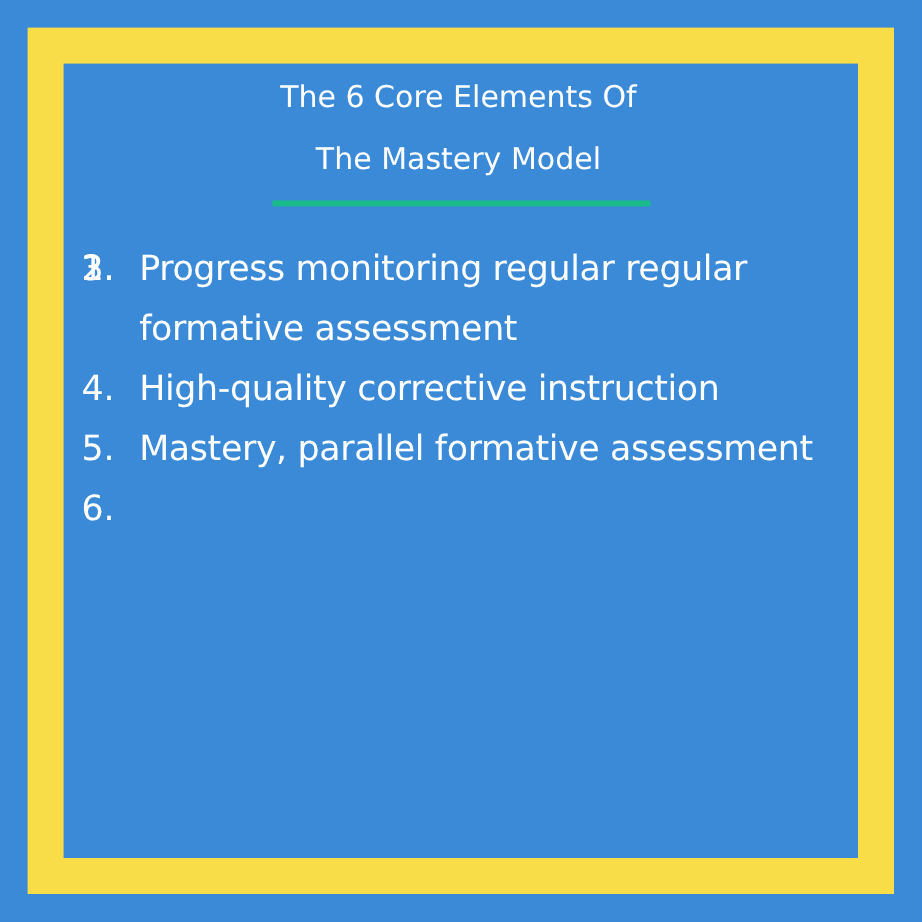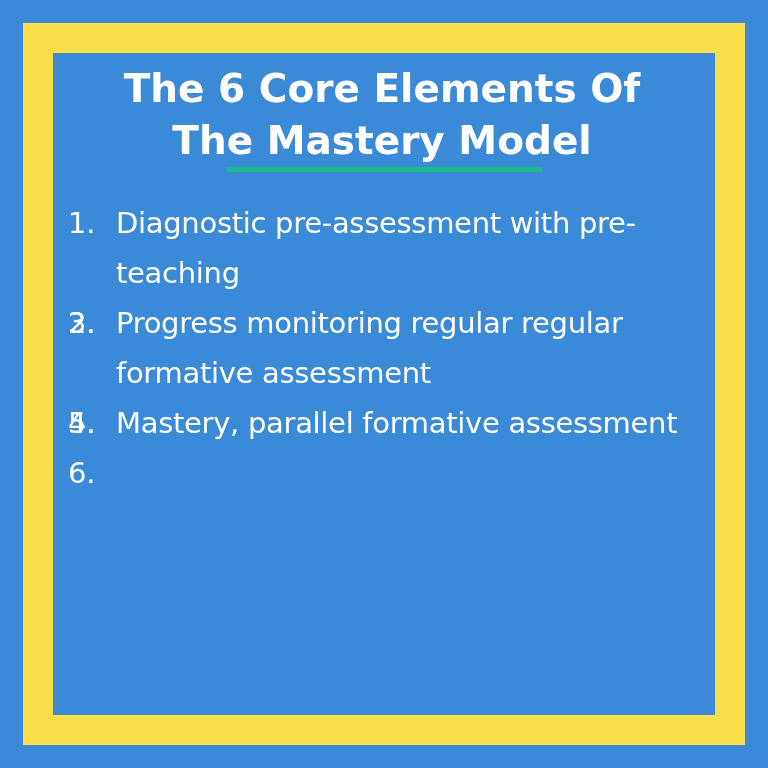--- a/index.html
+++ b/index.html
@@ -1,37 +1,37 @@
 <!DOCTYPE html>
 <html><head>
   <meta charset="utf-8">
   <style>
     html, body { margin:0; padding:0; }
     body { width:768px; height:768px; background:#3a8ad8; position:relative; overflow:hidden;
            font-family:"DejaVu Sans", sans-serif; color:#fff; }
     .frame { position:absolute; left:23px; top:23px; width:722px; height:722px; background:#f8dd48; }
     .inner { position:absolute; left:53px; top:53px; width:662px; height:662px; background:#3a8ad8; }
-    .title { position:absolute; left:0; width:764px; text-align:center; font-size:39px; font-weight:bold; letter-spacing:0px; }
+    .title { position:absolute; left:0; width:764px; text-align:center; font-size:25px; font-weight:normal; letter-spacing:0px; }
     .t1 { top:66px; }
     .t2 { top:118px; }
     .underline { position:absolute; left:227px; top:167px; width:315px; height:5px; background:#19bb8a; }
     .list { position:absolute; left:68px; top:198px; width:640px; margin:0; padding:0; list-style:none; }
     .item { position:relative; padding-left:48px; font-size:29px; line-height:50px; letter-spacing:-0.3px; }
     .num { position:absolute; left:0; top:0; }
   </style>
 </head>
 <body>
 
 <div class="frame"></div>
 <div class="inner"></div>
 
 <div class="title t1">The 6 Core Elements Of</div>
 <div class="title t2">The Mastery Model</div>
 <div class="underline"></div>
 
 <ol class="list">
-  <li class="item"><span class="num">1.</span><span>Diagnostic pre-assessment with pre-teaching</span></li>
+  <li class="item"><span class="num">1.</span></li>
   <li class="item"><span class="num">2.</span></li>
   <li class="item"><span class="num">3.</span><span>Progress monitoring regular regular formative assessment</span></li>
-  <li class="item"><span class="num">4.</span></li>
+  <li class="item"><span class="num">4.</span><span>High-quality corrective instruction</span></li>
   <li class="item"><span class="num">5.</span><span>Mastery, parallel formative assessment</span></li>
   <li class="item"><span class="num">6.</span></li>
 </ol>
 
 </body></html>

